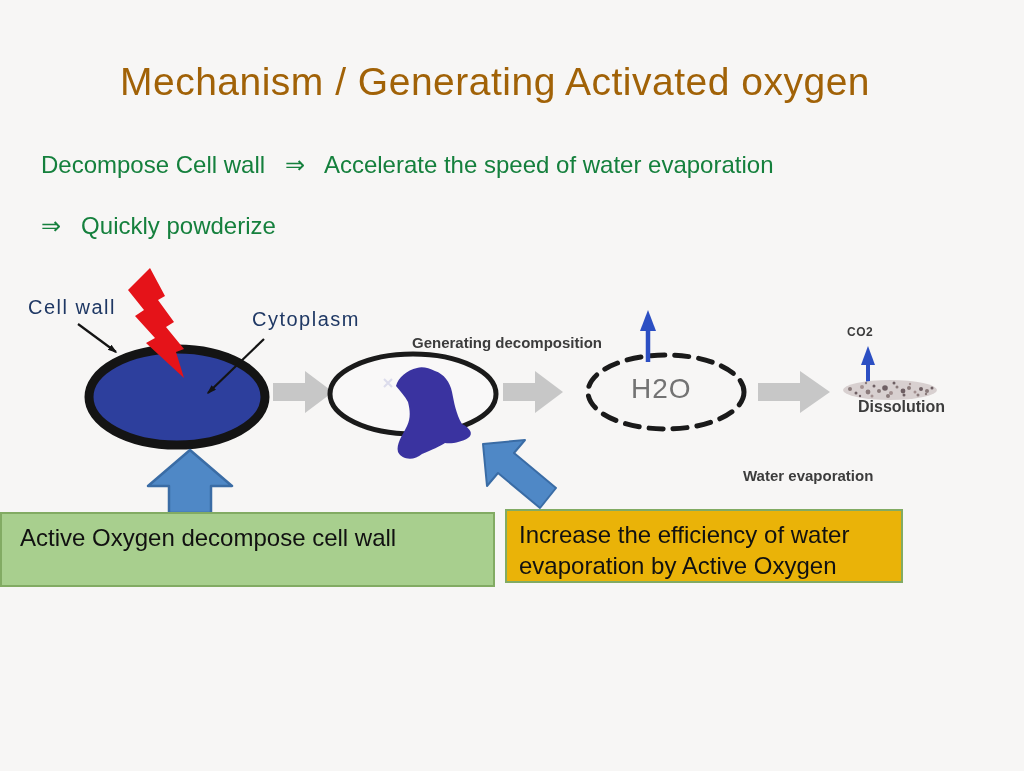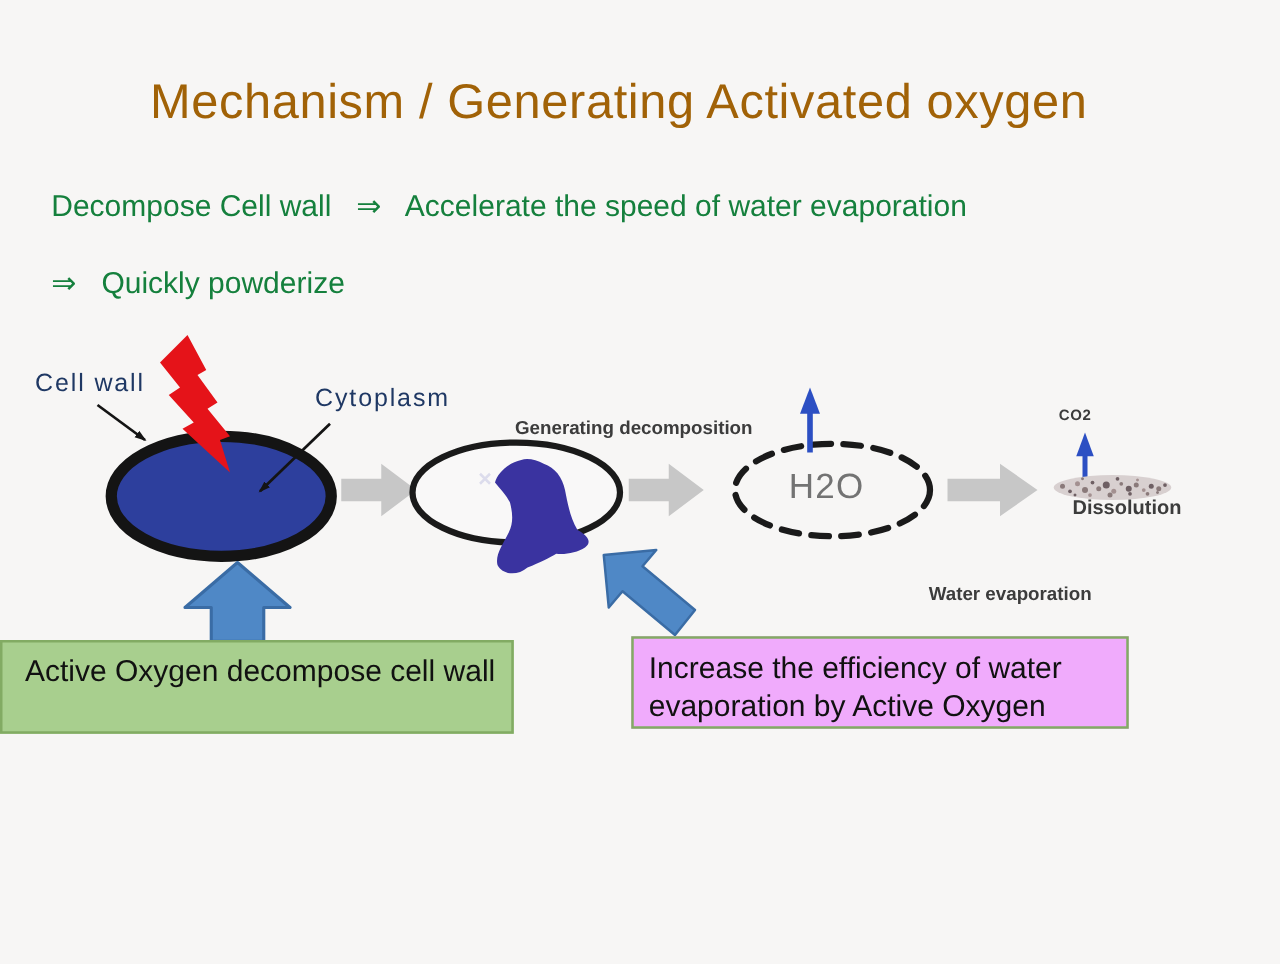--- a/index.html
+++ b/index.html
@@ -22,21 +22,21 @@
   #lbl-cytodecomp{left:412px;top:334px;font-size:15px;}
   #lbl-h2o{left:631px;top:373px;font-size:28px;font-weight:500;color:#737373;letter-spacing:1px;}
   #lbl-waterevap{left:743px;top:423px;font-size:15px;margin-top:44px;}
   #lbl-co2{left:847px;top:325px;font-size:12px;letter-spacing:.5px;}
   #lbl-dissolution{left:858px;top:398px;font-size:16px;}
   svg.layer{position:absolute;left:0;top:0;}
   .callout{
     position:absolute;box-sizing:border-box;border:2px solid;
     font-size:24px;line-height:1.3;color:#111;padding:8px 10px 8px 18px;
   }
-  #box1{left:0;top:512px;width:411px;height:75px;}
+  #box1{left:0;top:512px;width:495px;height:75px;}
   #box2{left:505px;top:509px;width:398px;height:74px;padding-left:14px;padding-right:6px;}
 </style>
 </head>
 <body>
 
 <div class="slide">
 
   <h1 class="title">Mechanism / Generating Activated oxygen</h1>
 
   <div class="bodyline line1">Decompose Cell wall   ⇒   Accelerate the speed of water evaporation</div>
@@ -120,17 +120,17 @@
   <div class="dlabel dark" id="lbl-cytodecomp">Generating decomposition</div>
   <div class="dlabel" id="lbl-h2o">H2O</div>
   <div class="dlabel dark" id="lbl-waterevap">Water evaporation</div>
   <div class="dlabel dark" id="lbl-co2">CO2</div>
   <div class="dlabel dark" id="lbl-dissolution">Dissolution</div>
 
   <div class="callout" id="box1" style="background-color: rgb(168, 207, 142); border-color: rgb(130, 171, 99);">
     <span>Active Oxygen decompose cell wall</span>
   </div>
 
-  <div class="callout" id="box2" style="background-color: #f0abfc; border-color: rgb(130, 171, 99); padding-left: 12px;">
+  <div class="callout" id="box2" style="background-color: #eab308; border-color: rgb(130, 171, 99); padding-left: 12px;">
     <span>Increase the efficiency of water evaporation by Active Oxygen</span>
   </div>
 
 </div>
 
 </body></html>

